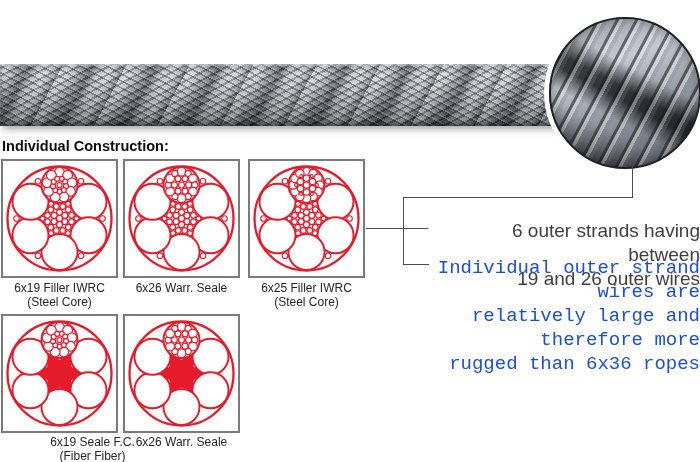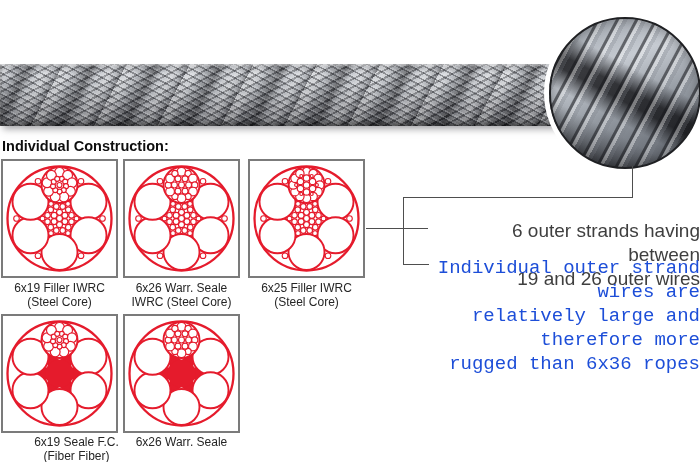--- a/index.html
+++ b/index.html
@@ -243,21 +243,20 @@
         <circle cx="34.999999999999986" cy="19.26090763726915" r="2.8" stroke="#e51b2c" stroke-width="1.1" fill="#fff"></circle>
       </svg>
     </div>
 
   <div class="caption" style="left:1px;top:273px;">
     <div>6x19 Filler IWRC</div>
     <div>(Steel Core)</div>
   </div>
   <div class="caption" style="left:123px;top:273px;">
     <div>6x26 Warr. Seale</div>
-    <div>IWRC (Steel Core)</div>
   </div>
   <div class="caption" style="left:248px;top:273px;">
     <div>6x25 Filler IWRC</div>
     <div>(Steel Core)</div>
   </div>
 
   <div class="dbox" style="left: 1px; top: 305px; border-color: rgb(123, 123, 123);">
       <svg width="113" height="113" viewBox="0 0 113 113">
         <circle cx="56.5" cy="56.5" r="52" stroke="#e51b2c" stroke-width="2.3" fill="#fff"></circle>
         <polygon points="56.5,43.5 75.5,23.591034656191333 67.7583302491977,50 94.5,56.5 67.7583302491977,63 75.5,89.40896534380866 56.5,69.5 37.50000000000001,89.40896534380867 45.241669750802295,63 18.5,56.50000000000001 45.2416697508023,50 37.499999999999986,23.59103465619134" fill="#e51b2c"></polygon>
@@ -315,21 +314,21 @@
         <circle cx="60.05" cy="16.851219633130487" r="3" stroke="#e51b2c" stroke-width="1.2" fill="#fff"></circle>
         <circle cx="63.6" cy="23" r="3" stroke="#e51b2c" stroke-width="1.2" fill="#fff"></circle>
         <circle cx="60.05" cy="29.148780366869513" r="3" stroke="#e51b2c" stroke-width="1.2" fill="#fff"></circle>
         <circle cx="52.95" cy="29.148780366869516" r="3" stroke="#e51b2c" stroke-width="1.2" fill="#fff"></circle>
         <circle cx="49.4" cy="23" r="3" stroke="#e51b2c" stroke-width="1.2" fill="#fff"></circle>
         <circle cx="52.949999999999996" cy="16.851219633130487" r="3" stroke="#e51b2c" stroke-width="1.2" fill="#fff"></circle>
         <circle cx="56.5" cy="23" r="3" stroke="#e51b2c" stroke-width="1.2" fill="#fff"></circle>
       </svg>
     </div>
 
-  <div class="caption" style="left:1px;top:427px;padding-left:17px;">
+  <div class="caption" style="left:17px;top:427px;padding-left:17px;">
     <div>6x19 Seale F.C.</div>
     <div>(Fiber Fiber)</div>
   </div>
   <div class="caption" style="left:123px;top:427px;">
     <div>6x26 Warr. Seale</div>
   </div>
 
   <div class="cline" style="left: 632px; top: 157px; width: 1px; height: 31px; background: rgb(78, 78, 78);"></div>
   <div class="cline" style="left: 403px; top: 188px; width: 230px; height: 1px; background: rgb(78, 78, 78);"></div>
   <div class="cline" style="left: 403px; top: 188px; width: 1px; height: 68px; background: rgb(78, 78, 78);"></div>

